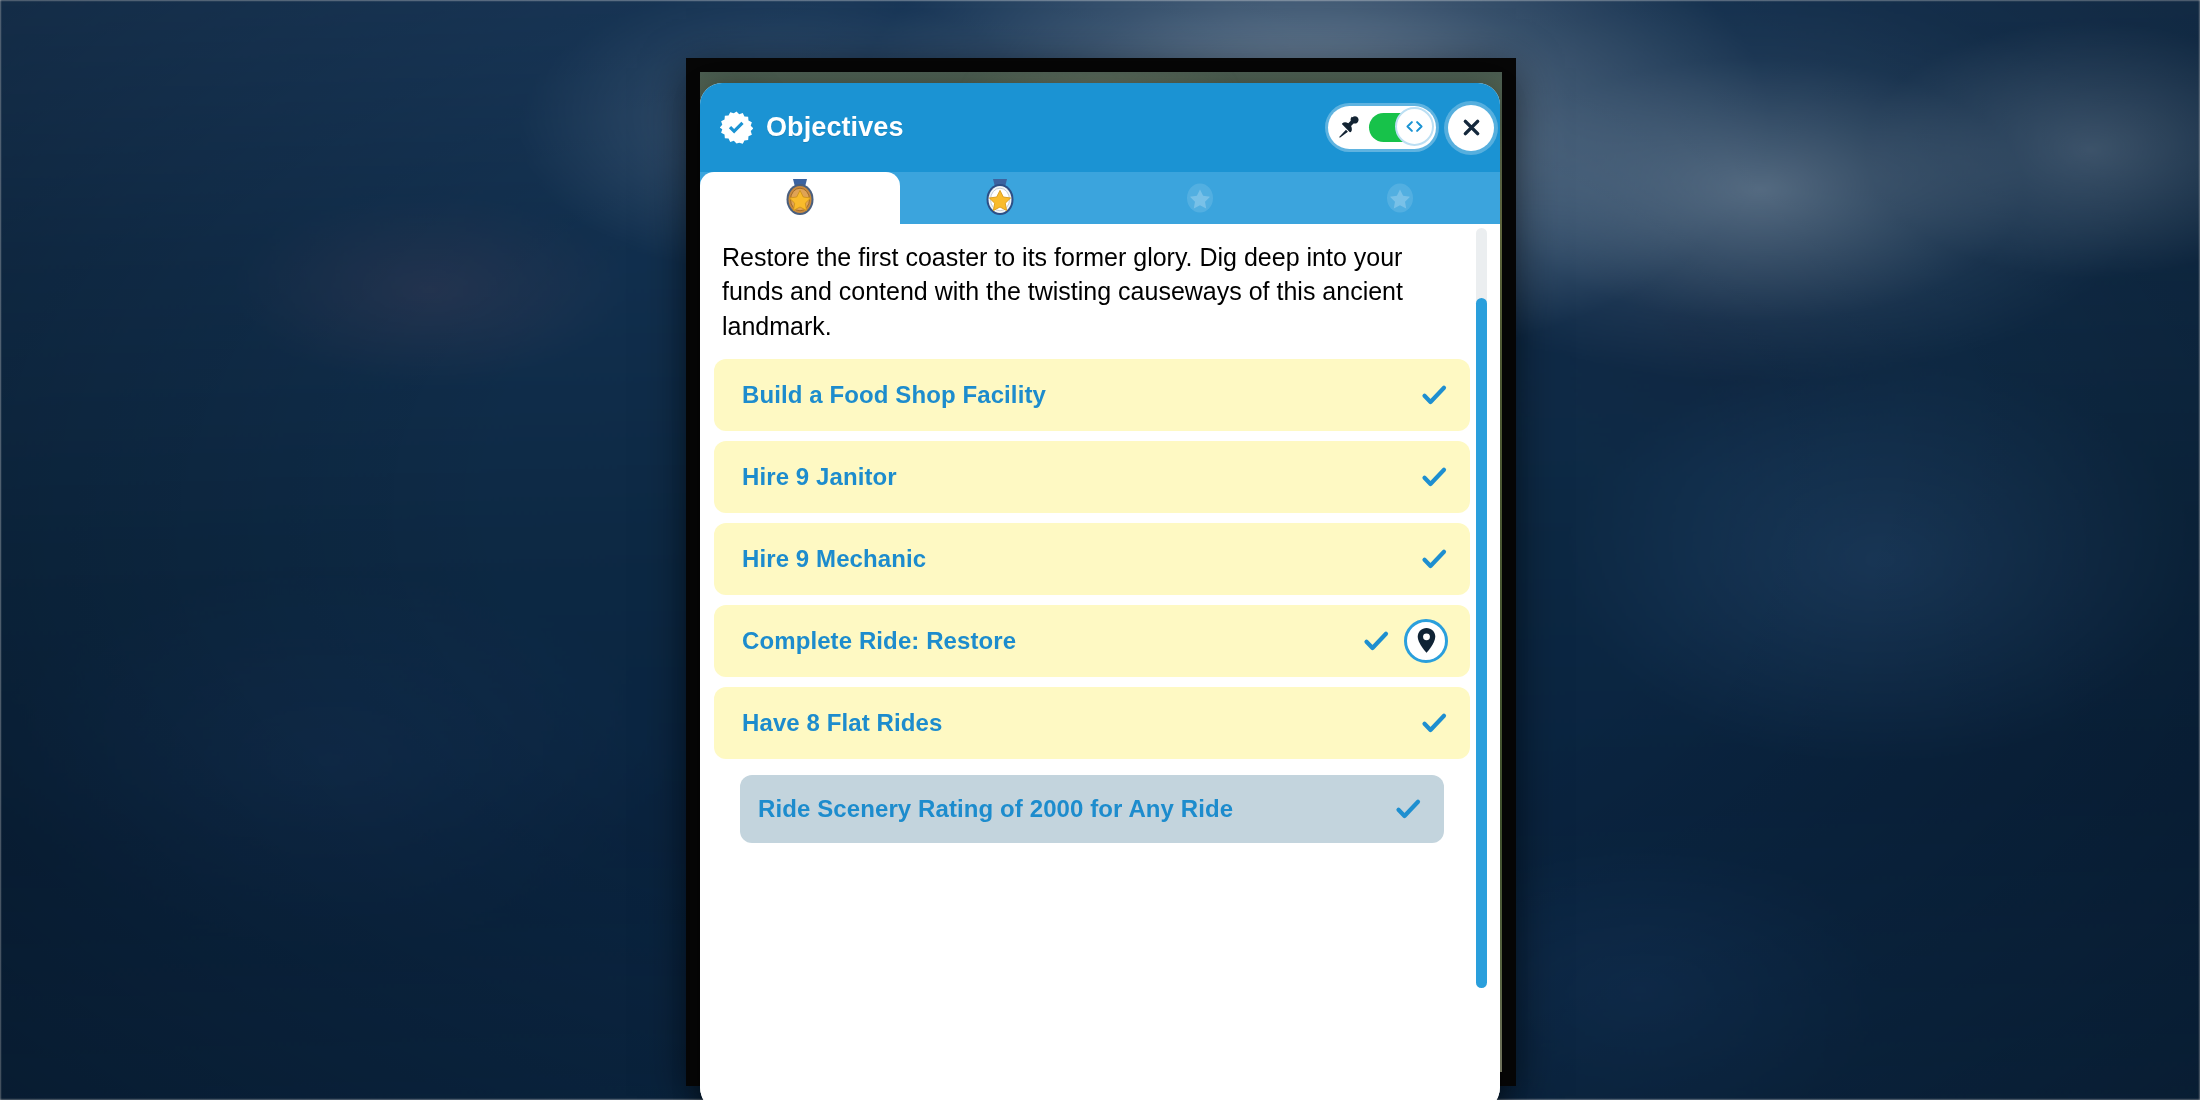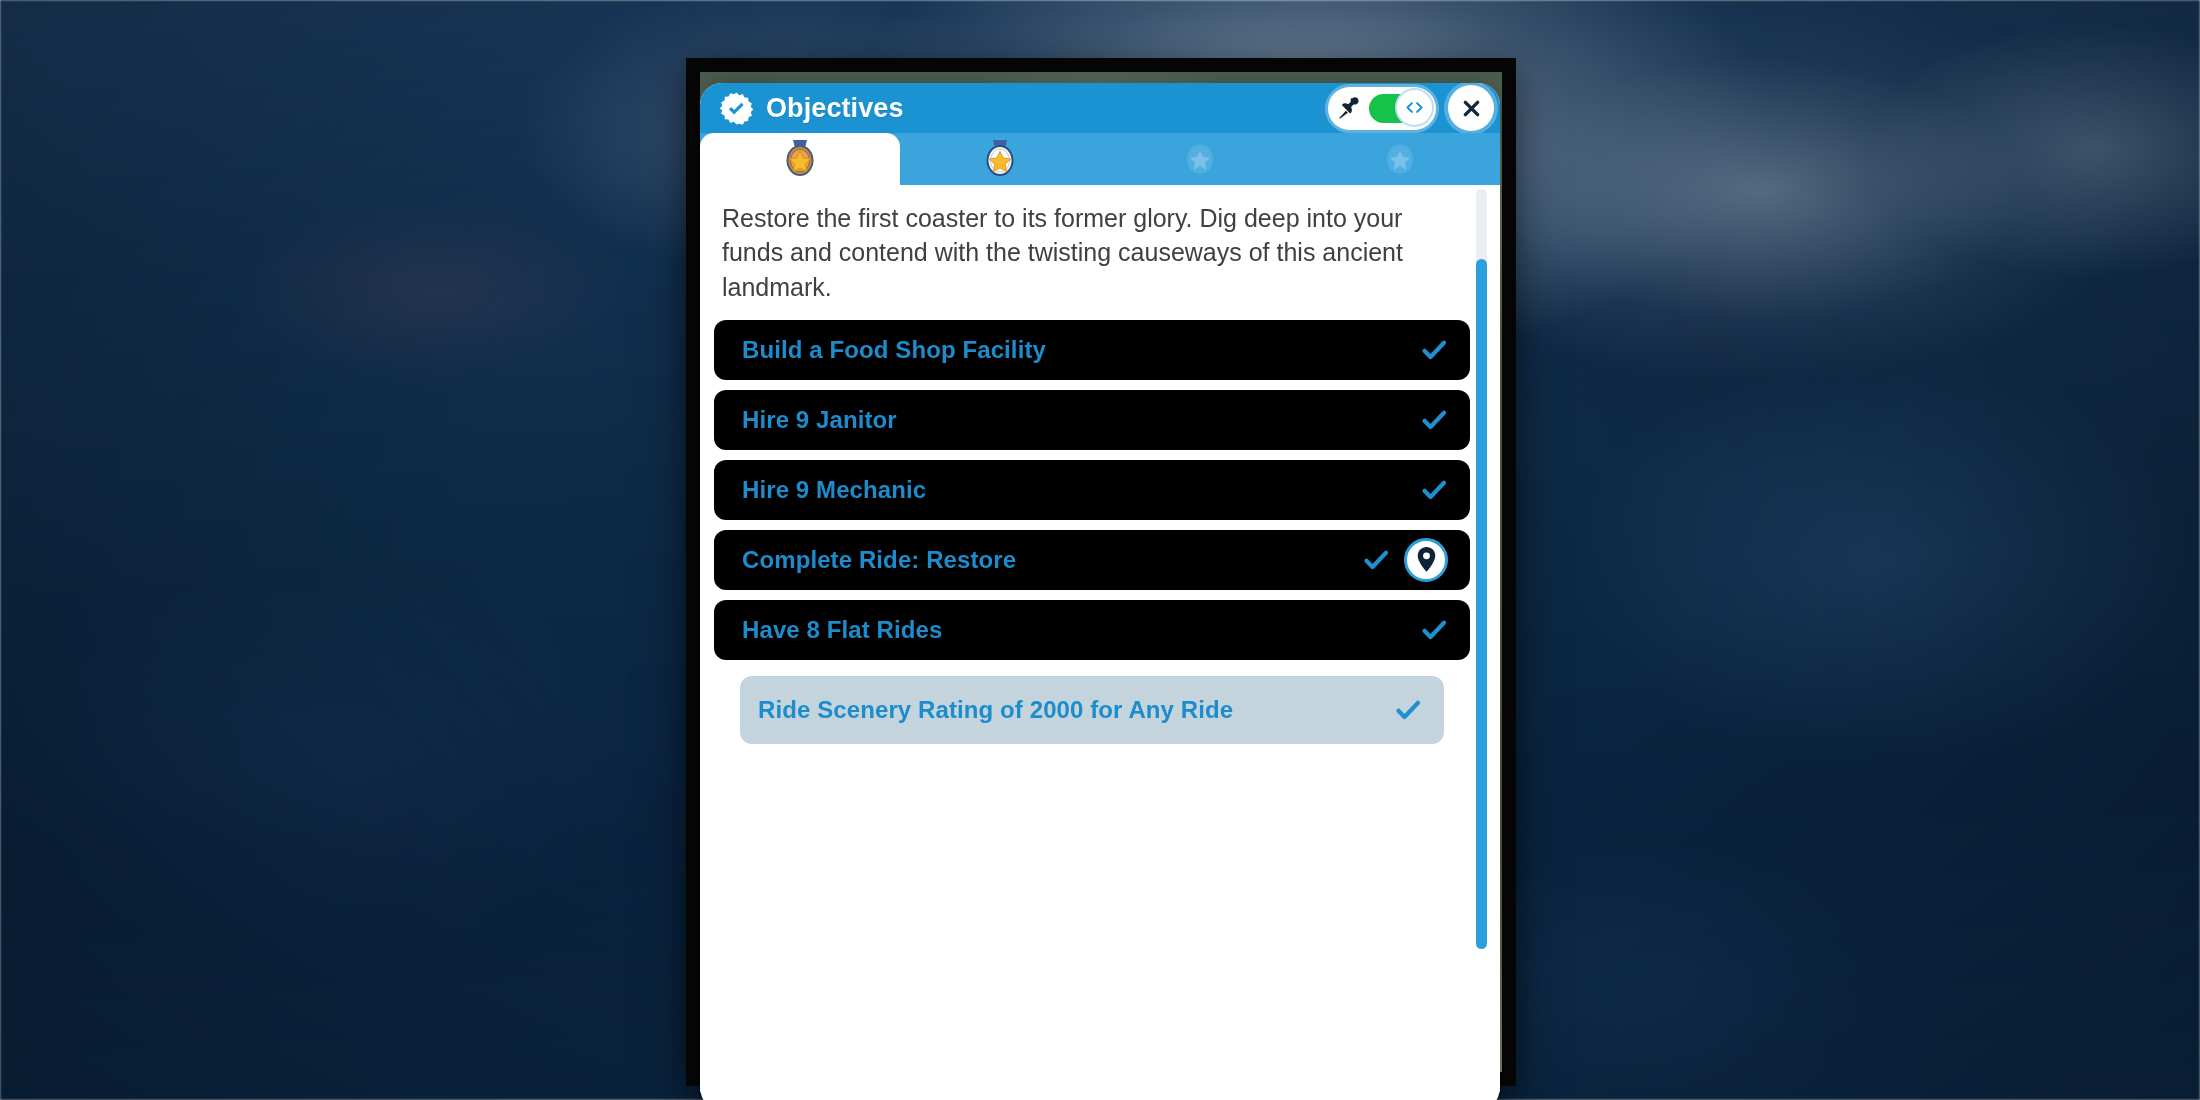--- a/index.html
+++ b/index.html
@@ -65,21 +65,21 @@
     width: 800px; height: 1030px;
     border-radius: 22px 22px 26px 26px;
     background: #ffffff;
     overflow: hidden;
     box-shadow: 0 6px 26px rgba(0,0,0,0.40);
   }
 
   
   #panel-header {
     position: relative;
-    height: 50px;
+    height: 89px;
     background: #1b93d3;
     display: flex; align-items: center;
     padding: 0 6px 0 20px;
     box-sizing: border-box;
   }
   #title-group { display:flex; align-items:center; gap:13px; }
   #seal-icon { width: 33px; height: 33px; display:block; flex:none; }
   #panel-title {
     color:#ffffff; font-size: 27px; font-weight: 700;
     letter-spacing: .1px; white-space: nowrap;
@@ -148,36 +148,36 @@
   #panel-body {
     position: relative;
     height: calc(100% - 71px - 52px);
     background:#ffffff;
     padding: 0;
     box-sizing: border-box;
     overflow: hidden;
   }
 
   #brief {
-    color:#404040;
+    color:#000000;
     font-size: 25px;
     line-height: 1.37;
     padding: 16px 40px 4px 22px;
     font-weight: 400;
   }
 
   #objective-list {
     padding: 12px 30px 0 14px;
     display:flex; flex-direction:column; gap:10px;
   }
   .objective-row {
     position: relative;
-    background: #000000;
+    background: #fef9c3;
     border-radius: 12px;
-    height: 60px;
+    height: 72px;
     display:flex; align-items:center;
     padding: 0 22px 0 28px;
     box-sizing:border-box;
     cursor: pointer;
   }
   .objective-row.highlight {
     background: #ffffff;
     padding: 0;
     height: 80px;
   }

